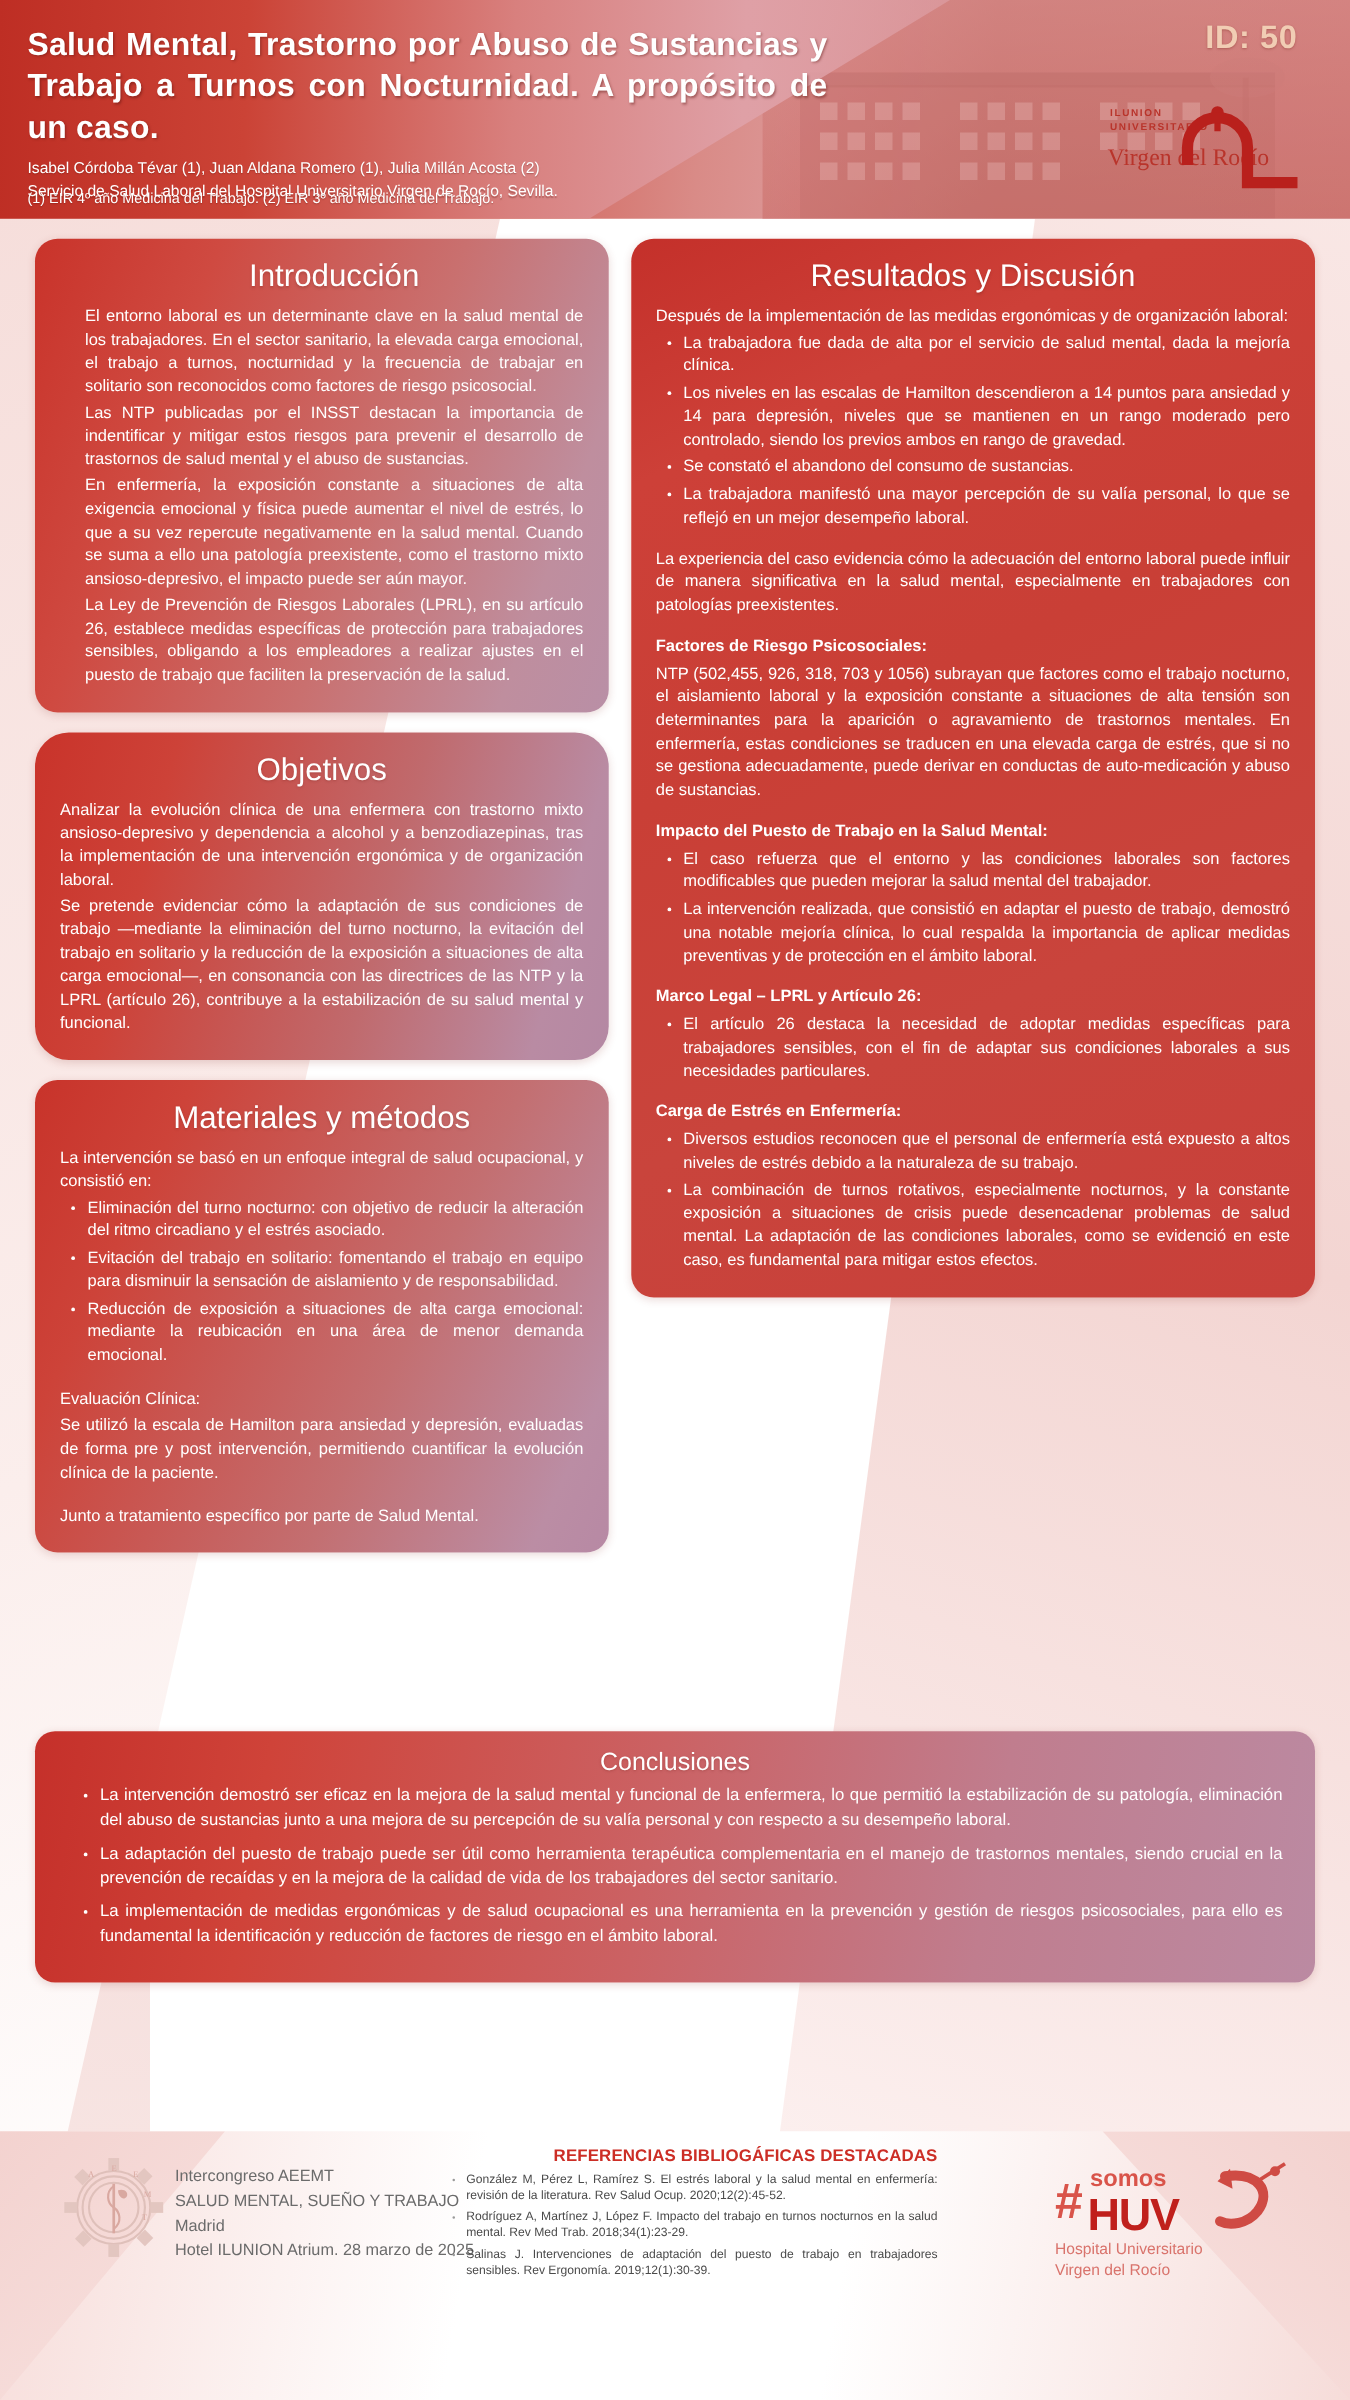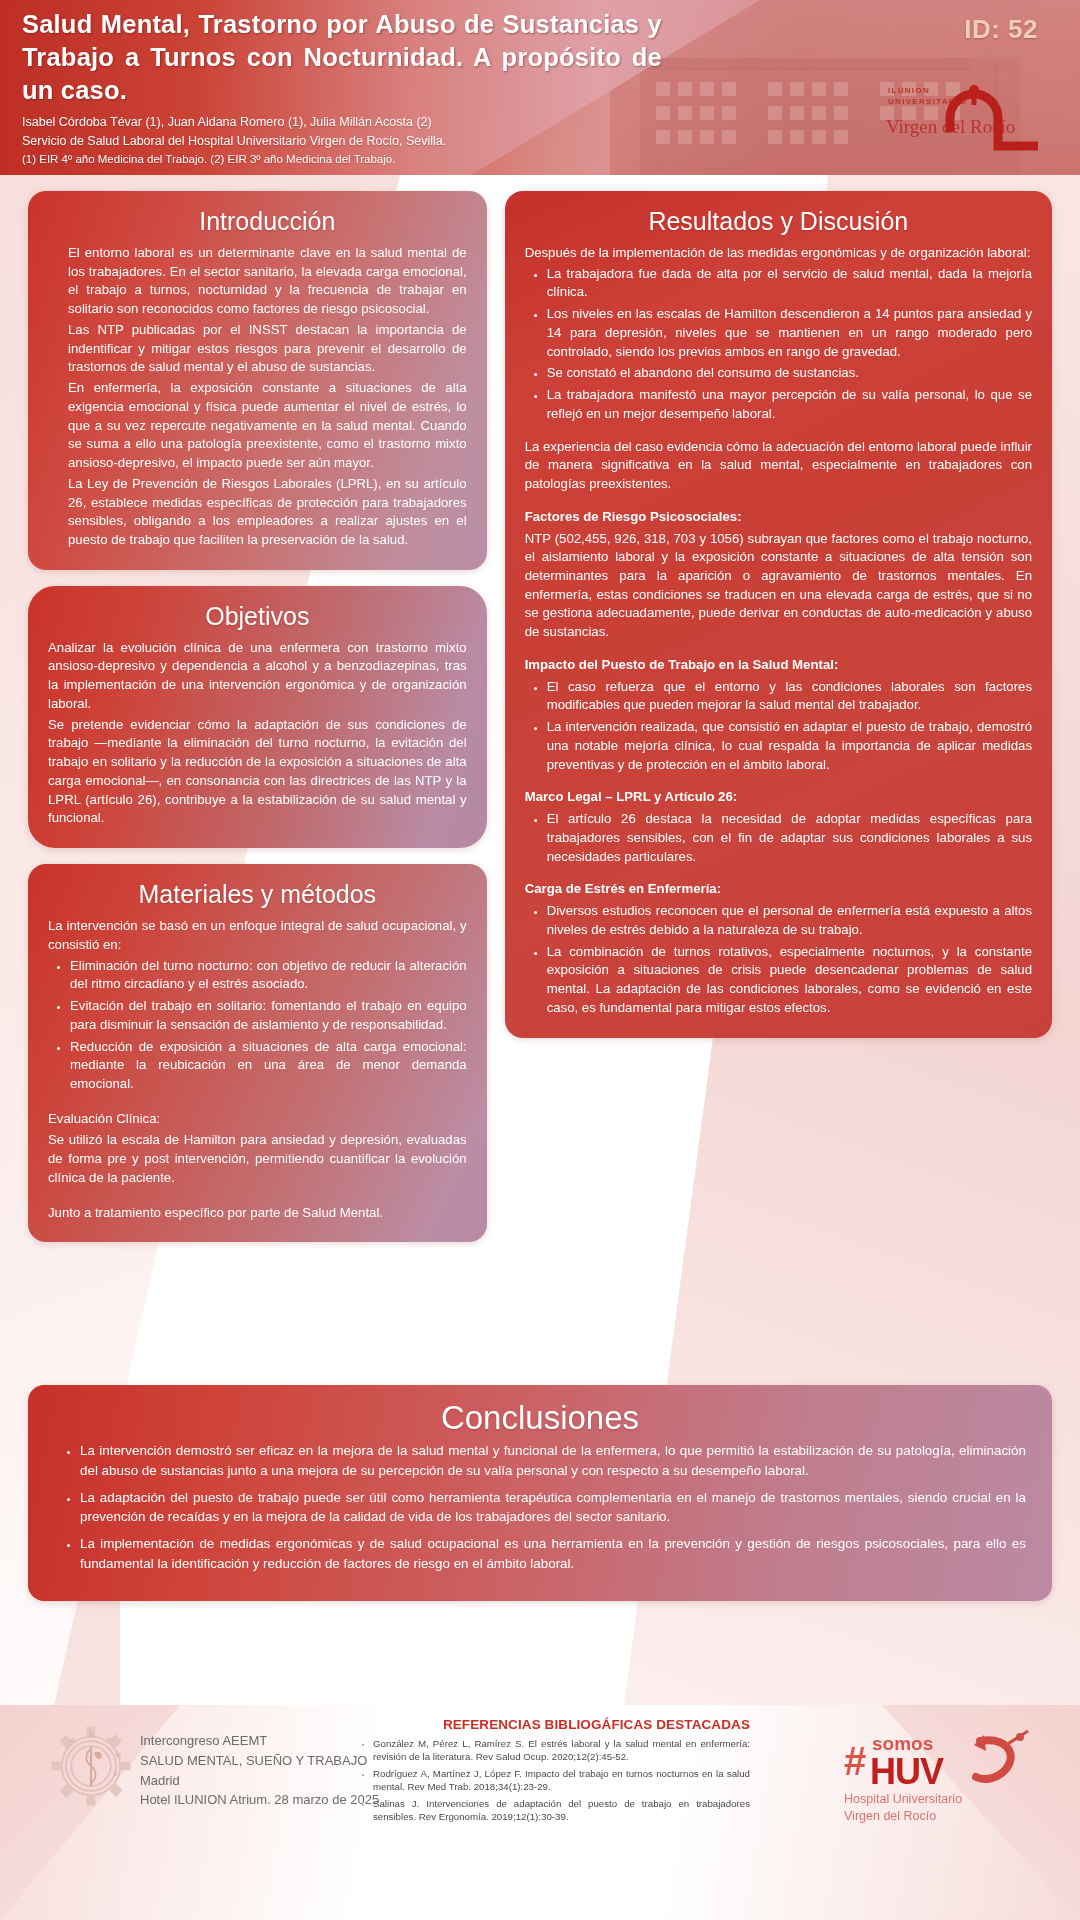--- a/index.html
+++ b/index.html
@@ -91,21 +91,21 @@
     opacity: .45;
   }
   .hdr-veil {
     position: absolute;
     left: 0; top: 0; width: 760px; height: 175px;
     background: linear-gradient(92deg, #be2e24 0%, #cb4336 26%, #d8807e 54%, #dfa0a6 78%, rgba(223,164,172,.55) 100%);
     clip-path: polygon(0 0, 100% 0, 62% 100%, 0 100%);
   }
   .hdr-text {
     position: absolute;
-    left: 22px; top: 8px;
+    left: 22px; top: 20px;
     width: 640px;
     z-index: 4;
   }
   #poster-title {
     font-size: 25.5px;
     font-weight: bold;
     color: #ffffff;
     line-height: 1.30;
     letter-spacing: .2px;
     text-shadow: 1px 1px 2px rgba(90,20,15,.45);
@@ -226,21 +226,21 @@
     font-size: 13.2px;
     line-height: 1.42;
     text-align: justify;
     margin-bottom: 3px;
     color: #ffffff;
   }
   .card ul li::marker { font-size: 11px; }
 
   .concl ul { margin: 4px 0 0 0; padding-left: 26px; }
   .concl ul li { font-size: 13.4px; line-height: 1.48; margin-bottom: 7px; }
-  .concl h2 { font-size: 33px; margin-bottom: 4px; }
+  .concl h2 { font-size: 20px; margin-bottom: 4px; }
 
   #conclusiones-wrap {
     position: absolute;
     left: 28px; top: 1385px;
     width: 1024px;
     z-index: 2;
   }
 
   
   #footer {
@@ -373,21 +373,21 @@
       </svg>
     </div>
     <div class="hdr-veil"></div>
 
     <div class="hdr-text">
       <div id="poster-title">Salud Mental, Trastorno por Abuso de Sustancias y Trabajo a Turnos con Nocturnidad. A propósito de un caso.</div>
       <div id="authors">Isabel Córdoba Tévar (1), Juan Aldana Romero (1), Julia Millán Acosta (2)</div>
       <div id="affiliation">Servicio de Salud Laboral del Hospital Universitario Virgen de Rocío, Sevilla.</div>
     </div>
 
-    <div id="id-badge">ID: 52</div>
+    <div id="id-badge">ID: 50</div>
 
     <div class="hdr-logo">
       <div class="hdr-logo-sub">
         <div>ILUNION</div>
         <div>UNIVERSITARIO</div>
       </div>
       <div class="hdr-logo-name">Virgen del Rocío</div>
       <svg width="110" height="86" viewBox="0 0 110 86" style="position:absolute;left:58px;top:0;">
         <circle cx="36" cy="10" r="5" fill="#b9201c"></circle>
         <rect x="33.5" y="13" width="5" height="12" fill="#b9201c"></rect>

